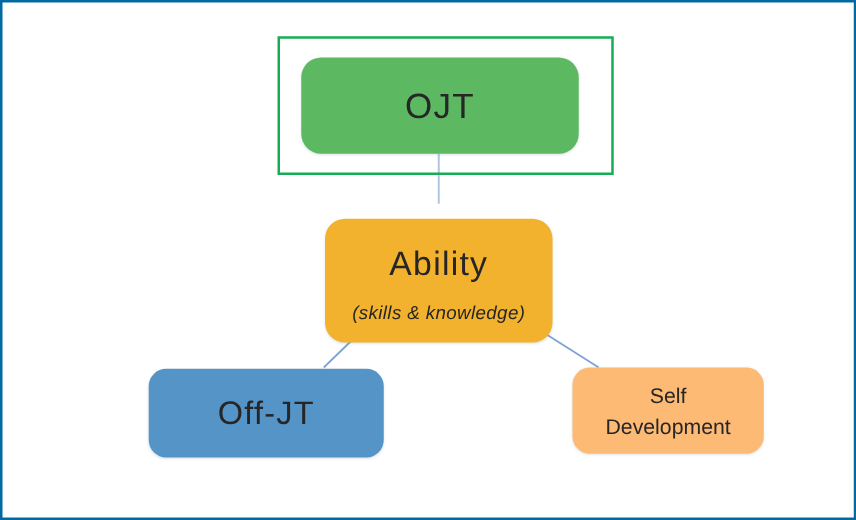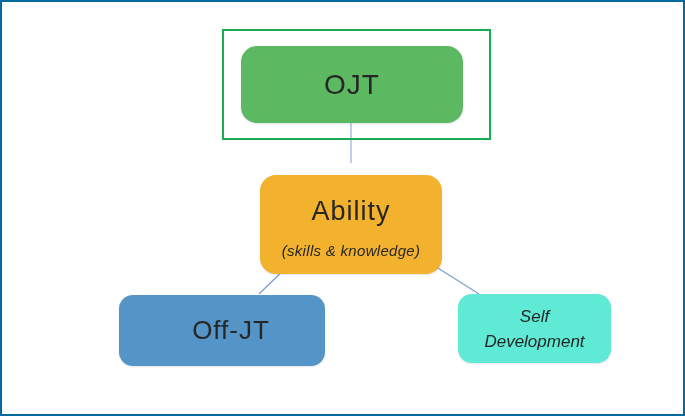--- a/index.html
+++ b/index.html
@@ -93,22 +93,22 @@
 
   <div class="node node-ojt" style="background: rgb(92, 185, 97);">
     <span>OJT</span>
   </div>
 
   <div class="node node-ability" style="background: rgb(243, 178, 45);">
     <div class="main-label">Ability</div>
     <div class="sub-label">(skills &amp; knowledge)</div>
   </div>
 
-  <div class="node node-offjt" style="background: rgb(84, 148, 199); padding-left: 18px;">
+  <div class="node node-offjt" style="background: rgb(84, 148, 199);">
     <span>Off-JT</span>
   </div>
 
-  <div class="node node-selfdev" style="background: #5eead4; font-style: italic;">
+  <div class="node node-selfdev" style="background: #fdba74;">
     <span class="pre-line">Self
 Development</span>
   </div>
 
 </div>
 
 </body></html>

